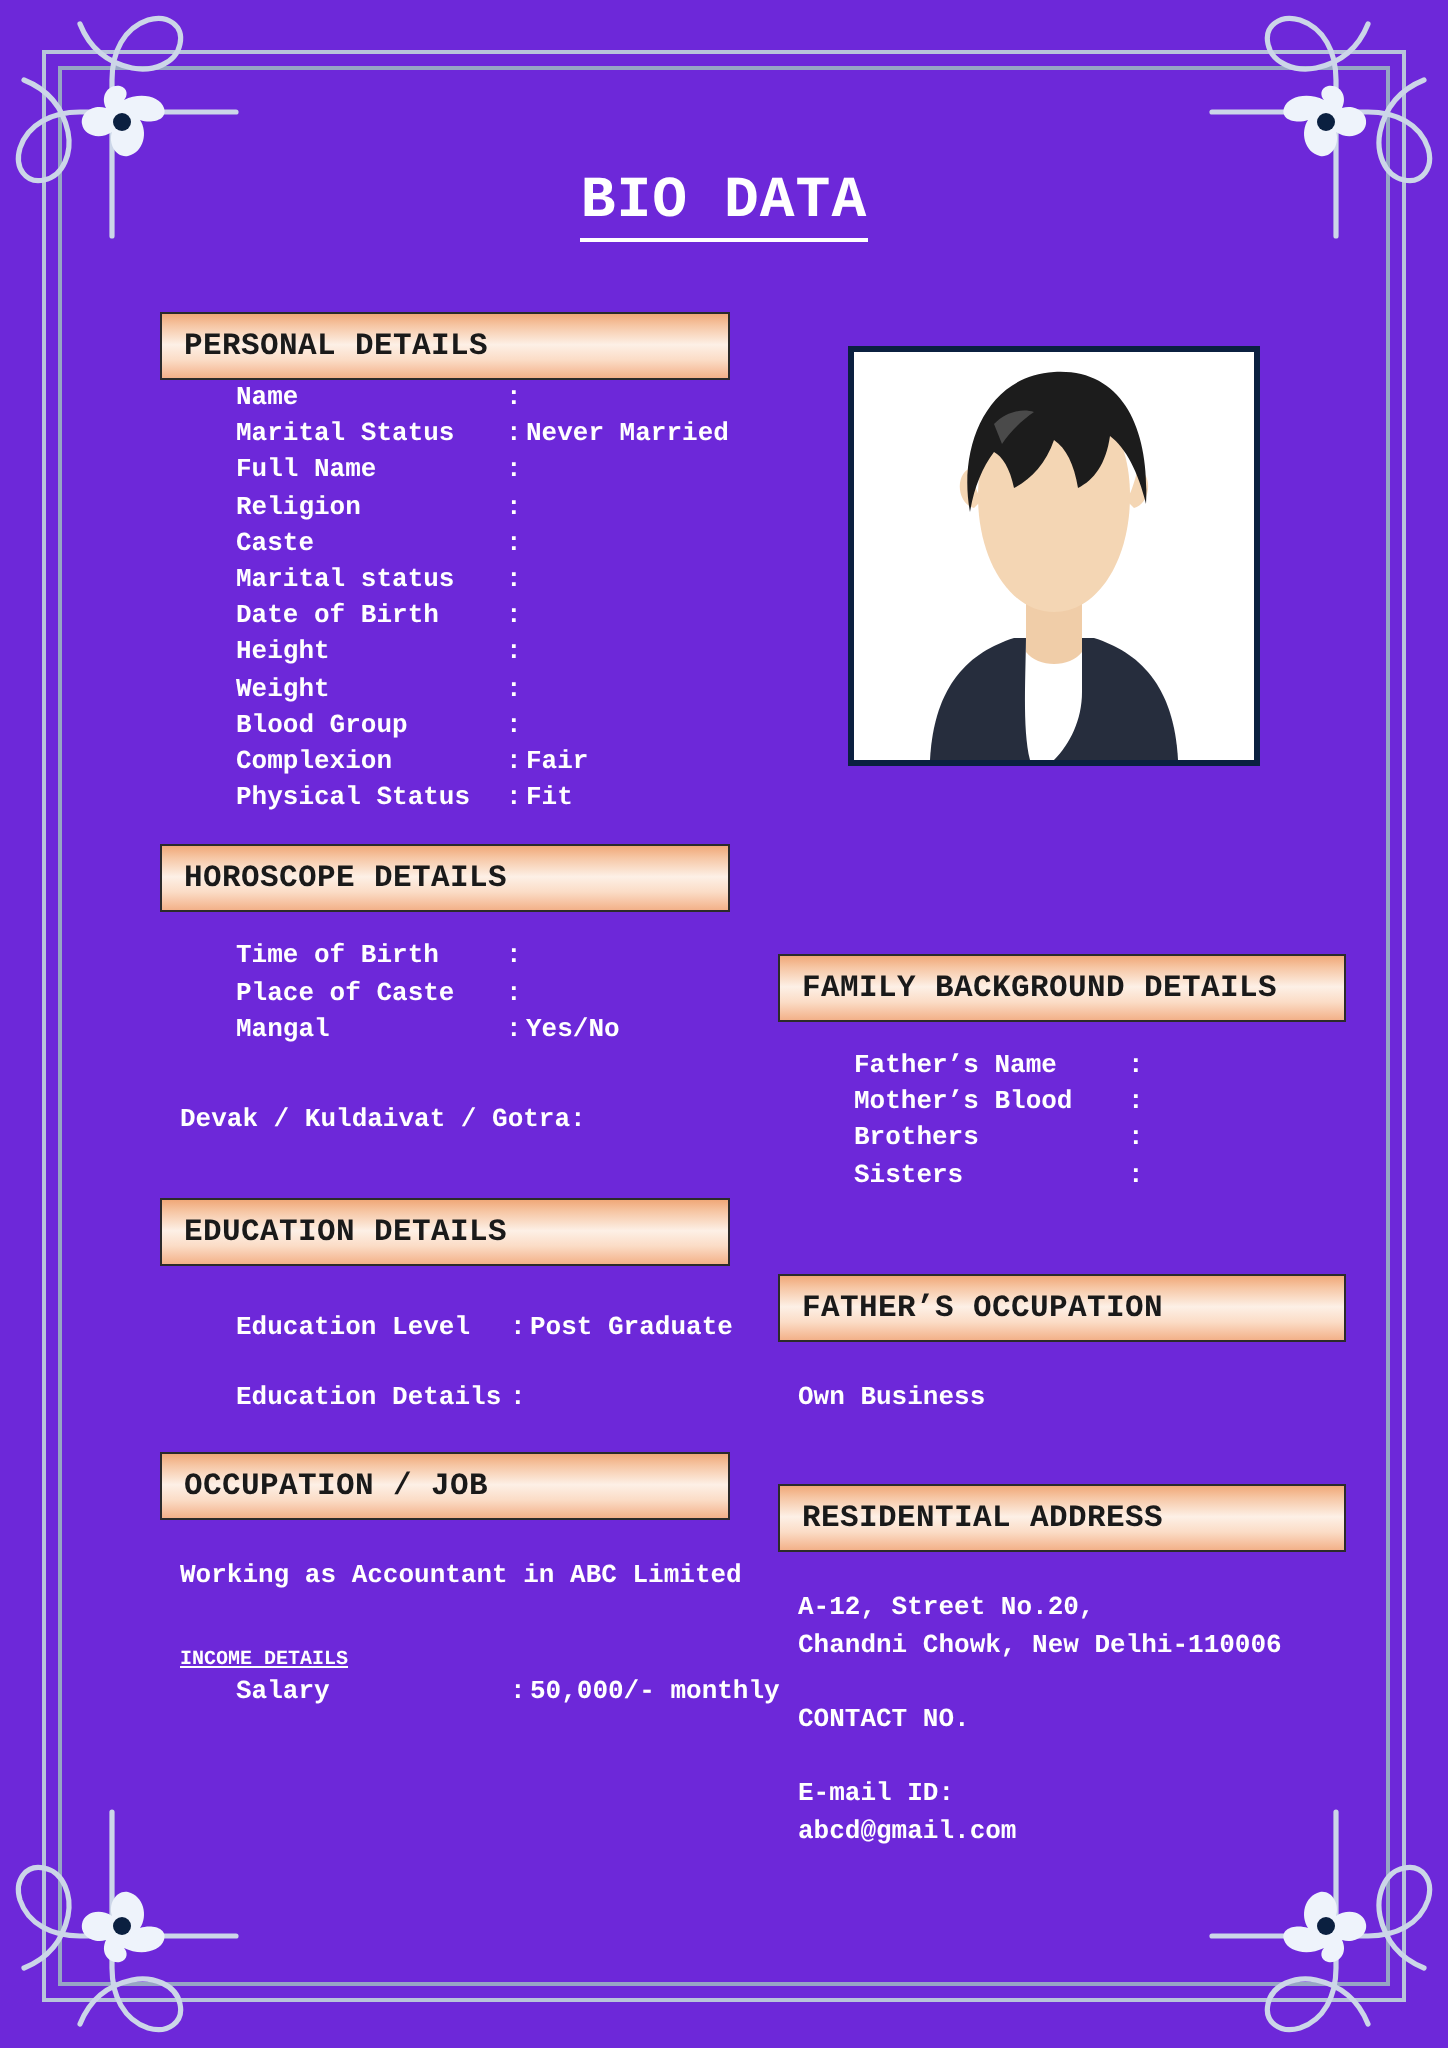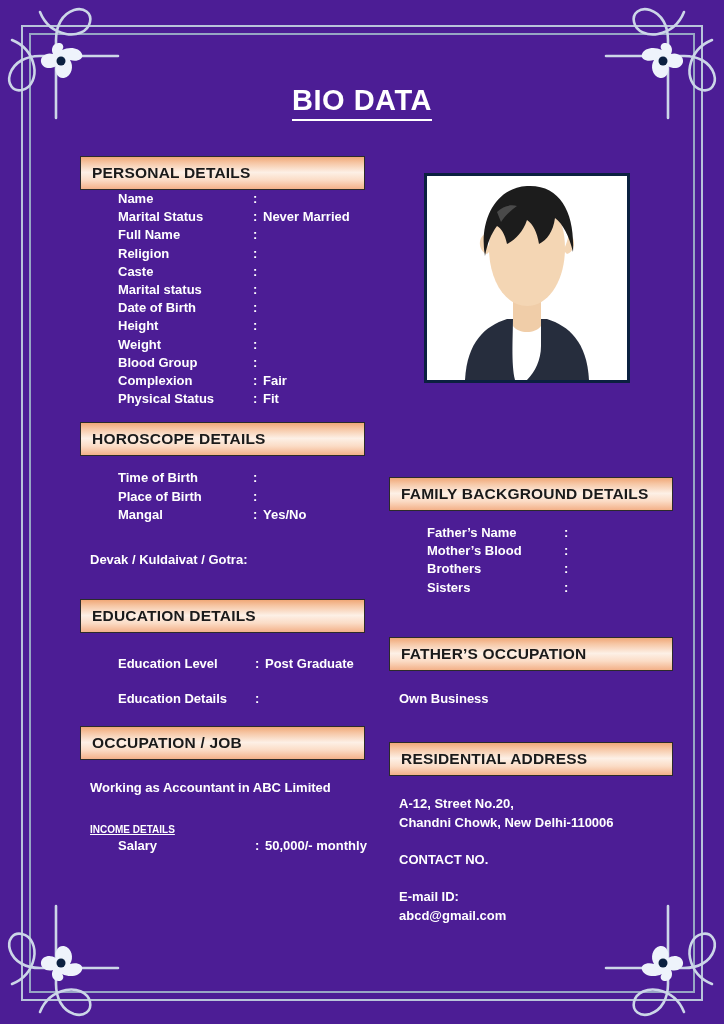--- a/index.html
+++ b/index.html
@@ -4,23 +4,23 @@
 <style>
   html, body {
     margin: 0;
     padding: 0;
     background: #0b2040;
   }
   .page {
     position: relative;
     width: 724px;
     height: 1024px;
-    background: #4c1d95;
+    background: #6d28d9;
     overflow: hidden;
-    font-family: Liberation Sans, sans-serif;
+    font-family: Liberation Mono, monospace;
     color: #ffffff;
   }
 
   
   .frame-outer, .frame-inner {
     position: absolute;
     border-style: solid;
     pointer-events: none;
   }
   .frame-outer {
@@ -305,21 +305,21 @@
     <div class="banner">
       <span class="banner-text">HOROSCOPE DETAILS</span>
     </div>
     <div class="fields pad-top">
       <div class="row">
         <span class="label">Time of Birth</span>
         <span class="colon">:</span>
         <span class="value"></span>
       </div>
       <div class="row">
-        <span class="label">Place of Birth</span>
+        <span class="label">Place of Caste</span>
         <span class="colon">:</span>
         <span class="value"></span>
       </div>
       <div class="row">
         <span class="label">Mangal</span>
         <span class="colon">:</span>
         <span class="value">Yes/No</span>
       </div>
       <div class="spacer-26"></div>
       <div class="plain">Devak / Kuldaivat / Gotra:</div>

